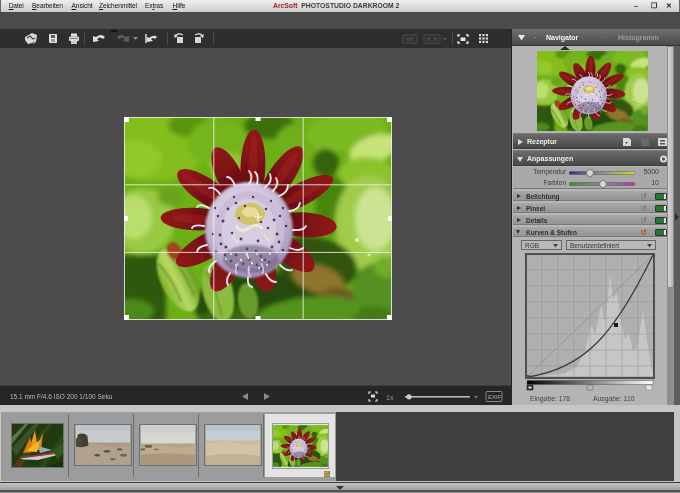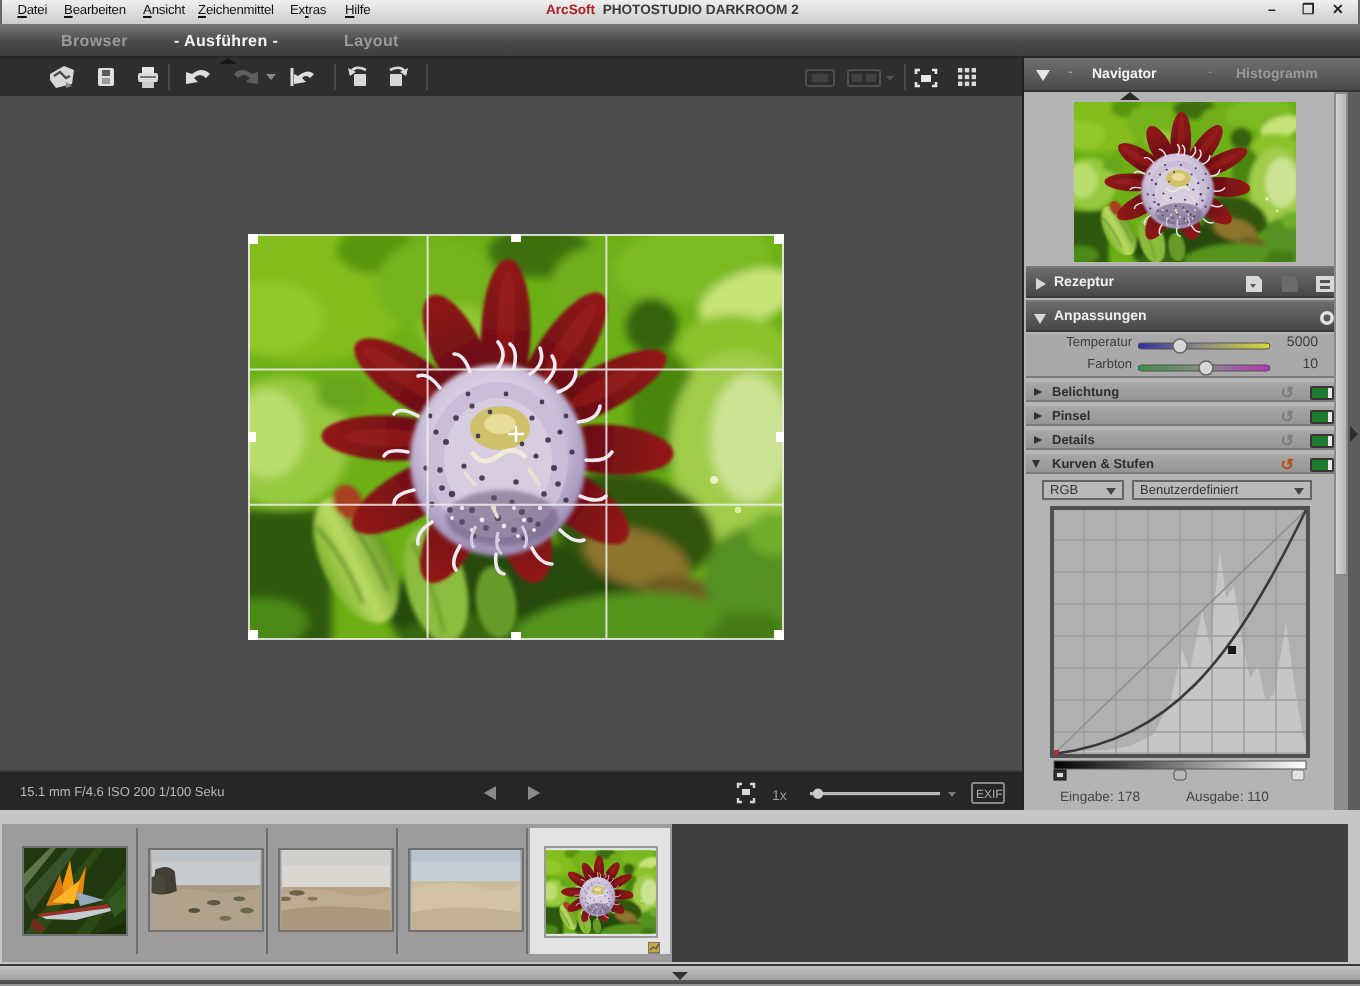--- a/index.html
+++ b/index.html
@@ -305,25 +305,20 @@
   <span class="mi" style="left:70.5px"><u>A</u>nsicht</span>
   <span class="mi" style="left:98px"><u>Z</u>eichenmittel</span>
   <span class="mi" style="left:144px">Ex<u>t</u>ras</span>
   <span class="mi" style="left:171.5px"><u>H</u>ilfe</span>
   <span id="title"><span class="red">ArcSoft</span>&nbsp; PHOTOSTUDIO DARKROOM 2</span>
   <span class="wb" style="left:633px">–</span>
   <span class="wb" style="left:650px">❐</span>
   <span class="wb" style="left:665px">✕</span>
 </div>
 
-<div id="tabbar" class="abs">
-  <span class="tab" style="left:30.5px">Browser</span>
-  <span class="tab active" style="left:87px">- Ausführen -</span>
-  <span class="tab" style="left:172px">Layout</span>
-</div>
 
 <div id="toolbar" class="abs">
   <svg class="abs" style="left:0;top:0" width="512" height="19" viewBox="0 0 512 19">
     <path d="M109.5 3 L114 0 L118.5 3 Z" fill="#161616"></path>
 
     <path d="M25 8 l7-4 5 2 -1 7 -8 2 -3-4 Z" fill="#d8d8d8"></path>
     <path d="M27 9 l3-2 3 3 2-1" stroke="#4a4a4a" stroke-width="1.2" fill="none"></path>
     <path d="M33 12 l3 2 -3 1 Z" fill="#888"></path>
 
     <rect x="49" y="5" width="8" height="9" rx="1" fill="#e0e0e0"></rect>

